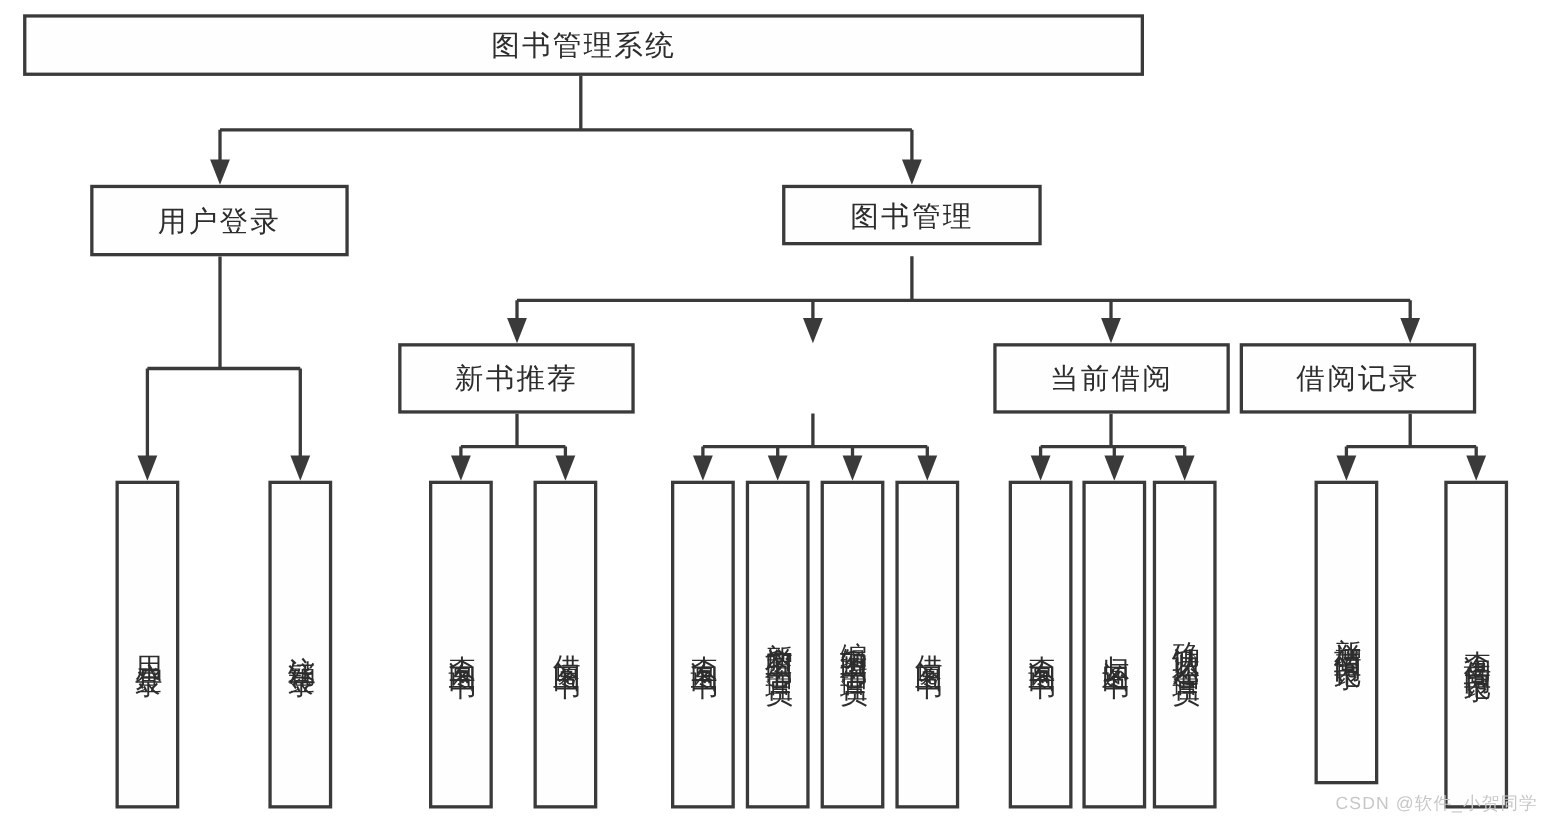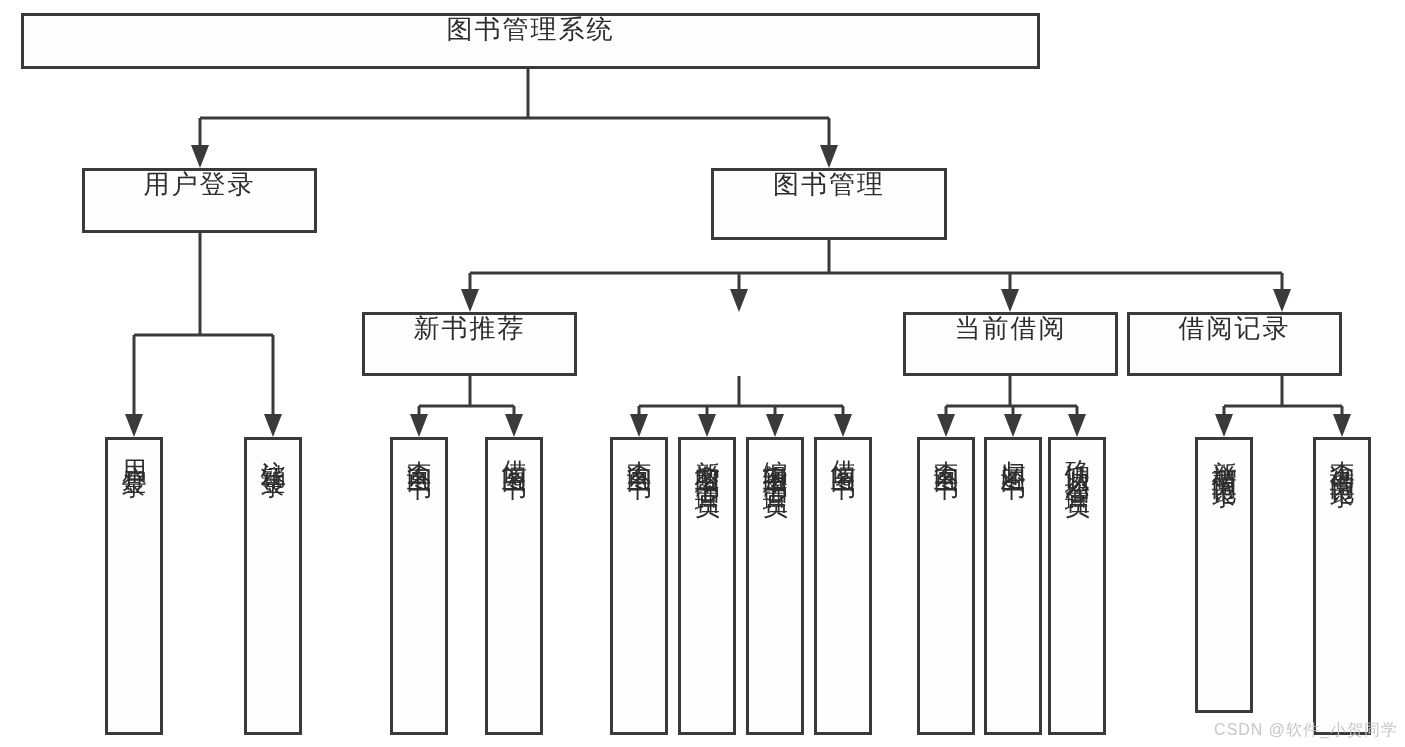--- a/index.html
+++ b/index.html
@@ -16,20 +16,21 @@
     left: 0; top: 0;
     width: 1405px; height: 747px;
     z-index: 0;
   }
   .box {
     position: absolute;
     box-sizing: border-box;
     border: 3px solid #3a3a3a;
     background: #fefefe;
     display: flex;
+    align-items: center;
     justify-content: center;
     color: #2d2d2d;
     z-index: 1;
   }
   .hlabel {
     font-size: 26px;
     letter-spacing: 2px;
     white-space: nowrap;
     line-height: 1;
   }
@@ -37,21 +38,21 @@
     writing-mode: vertical-rl;
     text-orientation: mixed;
     font-size: 25px;
     letter-spacing: 5px;
     line-height: 1.1;
     white-space: nowrap;
   }
   
   .n-root   { left: 21px;   top: 13px;  width: 1019px; height: 56px; }
   .n-login  { left: 82px;   top: 168px; width: 235px;  height: 65px; }
-  .n-mgmt   { left: 711px;  top: 168px; width: 236px;  height: 72px; }
+  .n-mgmt   { left: 711px;  top: 168px; width: 236px;  height: 55px; }
   .lvl3     { top: 312px; width: 215px; height: 64px; }
   .n-newrec { left: 362px; }
   .n-borrow { left: 632px; }
   .n-current{ left: 903px; }
   .n-records{ left: 1127px; }
   .leaf     { top: 437px; width: 58px; height: 298px; }
   .lf-1  { left: 105px; }
   .lf-2  { left: 244px; }
   .lf-3  { left: 390px; }
   .lf-4  { left: 485px; }

